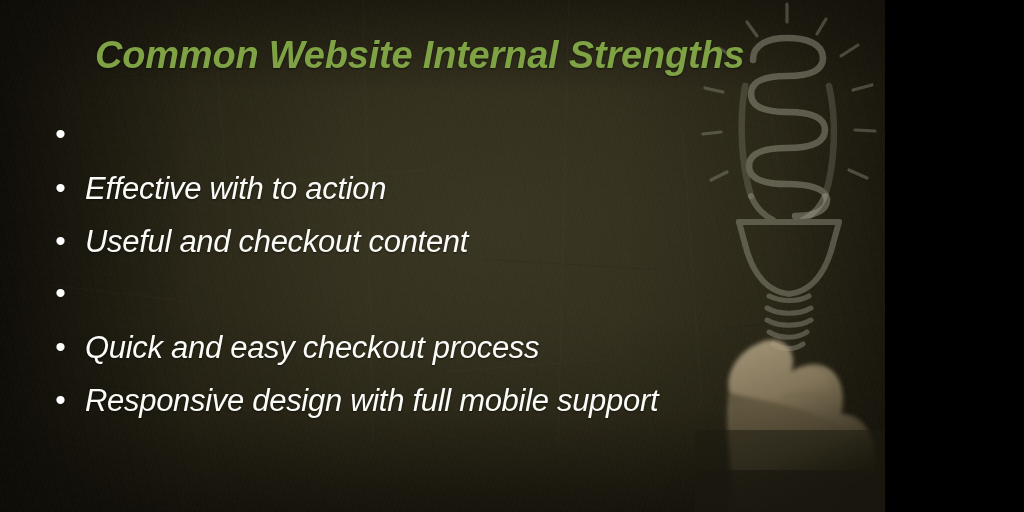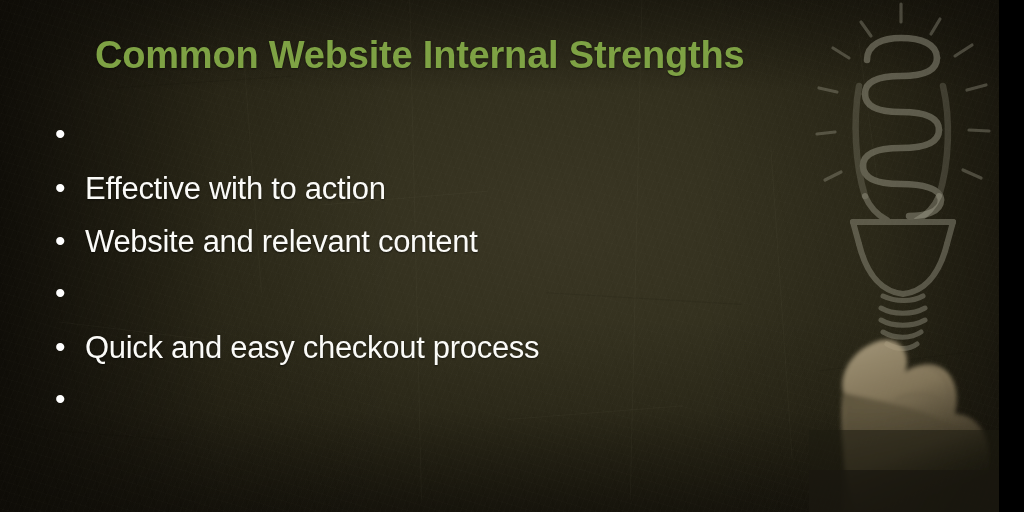--- a/index.html
+++ b/index.html
@@ -7,25 +7,26 @@
     margin: 0;
     padding: 0;
     background: #000;
   }
   body {
     font-family: "Liberation Sans", sans-serif;
   }
 
   #slide {
     position: relative;
-    width: 999px;
+    width: 885px;
     height: 512px;
     overflow: hidden;
     background-color: #701a75;
     isolation: isolate;
+    font-style: italic;
   }
 
   
   .bg-base {
     position: absolute;
     inset: 0;
     background:
       radial-gradient(ellipse 78% 92% at 56% 44%,
         #3a3624 0%,
         #34311f 28%,
@@ -263,29 +264,30 @@
     <ul class="bullets">
       <li class="bullet-item">
         <span class="bullet-dot">•</span>
       </li>
       <li class="bullet-item">
         <span class="bullet-dot">•</span>
         <span class="bullet-text">Effective with to action</span>
       </li>
       <li class="bullet-item">
         <span class="bullet-dot">•</span>
-        <span class="bullet-text">Website and relevant content</span>
+        <span class="bullet-text">Useful and checkout content</span>
       </li>
       <li class="bullet-item">
         <span class="bullet-dot">•</span>
       </li>
       <li class="bullet-item">
         <span class="bullet-dot">•</span>
         <span class="bullet-text">Quick and easy checkout process</span>
       </li>
       <li class="bullet-item">
         <span class="bullet-dot">•</span>
+        <span class="bullet-text">Responsive design with full mobile support</span>
       </li>
     </ul>
 
 
   </div>
 </div>
 
 </body></html>

